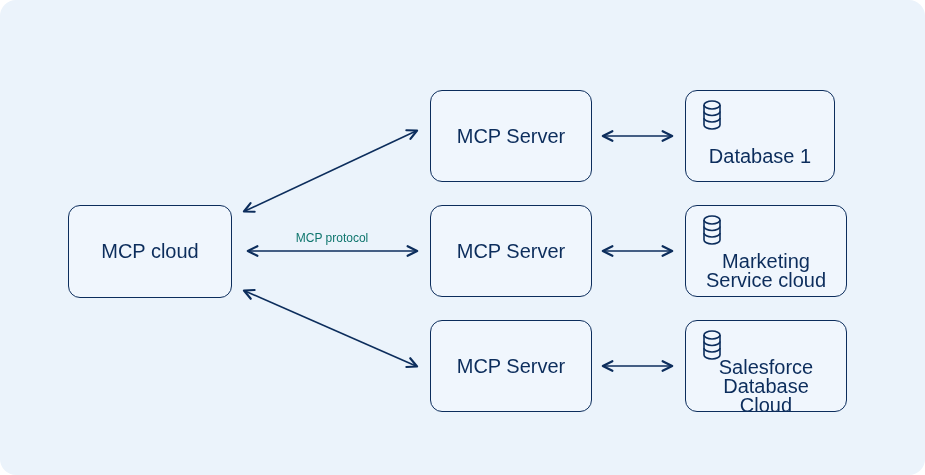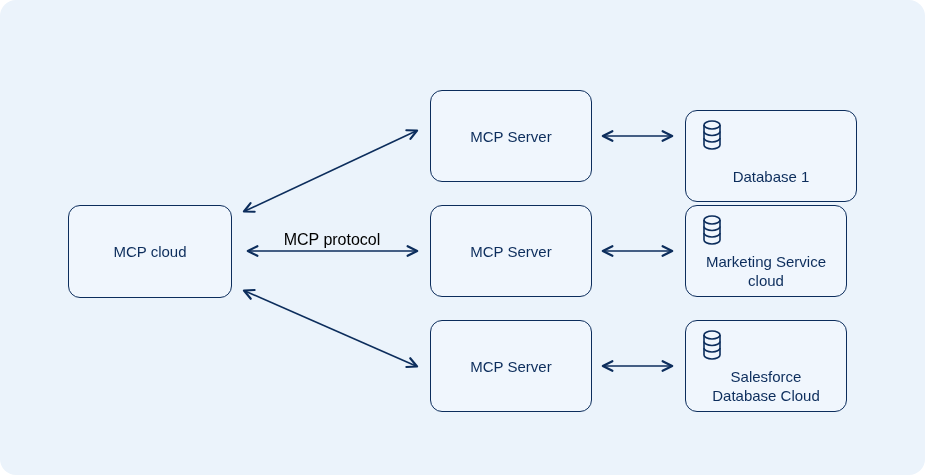--- a/index.html
+++ b/index.html
@@ -26,31 +26,31 @@
     box-sizing: border-box;
     border: 1.5px solid #0C2D5C;
     border-radius: 12px;
     background: #F0F6FD;
     color: #0C2D5C;
     display: flex;
     align-items: center;
     justify-content: center;
   }
   .node .node-label {
-    font-size: 15px;
+    font-size: 20px;
     font-weight: 500;
     line-height: 19px;
     text-align: center;
     color: #0C2D5C;
   }
   .client  { left: 68px;  top: 205px; width: 164px; height: 93px; }
   .server1 { left: 430px; top: 90px;  width: 162px; height: 92px; }
   .server2 { left: 430px; top: 205px; width: 162px; height: 92px; }
   .server3 { left: 430px; top: 320px; width: 162px; height: 92px; }
-  .backend1 { left: 685px; top: 90px;  width: 172px; height: 92px; margin-top: 20px; }
+  .backend1 { left: 685px; top: 90px;  width: 150px; height: 92px; }
   .backend2 { left: 685px; top: 205px; width: 162px; height: 92px; }
   .backend3 { left: 685px; top: 320px; width: 162px; height: 92px; }
   .backend {
     flex-direction: column;
     justify-content: flex-start;
   }
   .backend .db-icon {
     position: absolute;
     left: 15px;
     top: 8px;
@@ -70,23 +70,23 @@
   }
   .backend .node-label {
     max-width: 125px;
   }
   .edge-label {
     position: absolute;
     left: 252px;
     top: 231px;
     width: 160px;
     text-align: center;
-    font-size: 16px;
+    font-size: 12px;
     font-weight: 500;
-    color: #000000;
+    color: #0f766e;
   }
 </style>
 </head>
 <body>
 
 <div class="canvas">
 
   <svg class="edges" width="925" height="475" viewBox="0 0 925 475">
     <defs>
       <marker id="arrow" viewBox="0 0 12 12" refX="9" refY="6" markerWidth="9" markerHeight="9" orient="auto-start-reverse">

